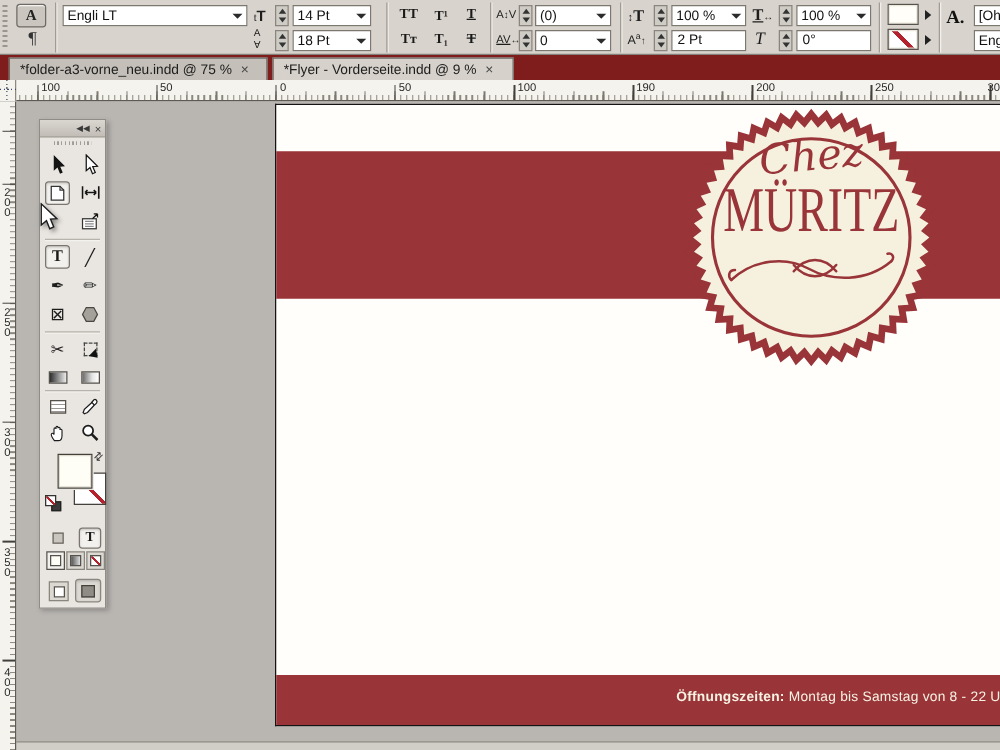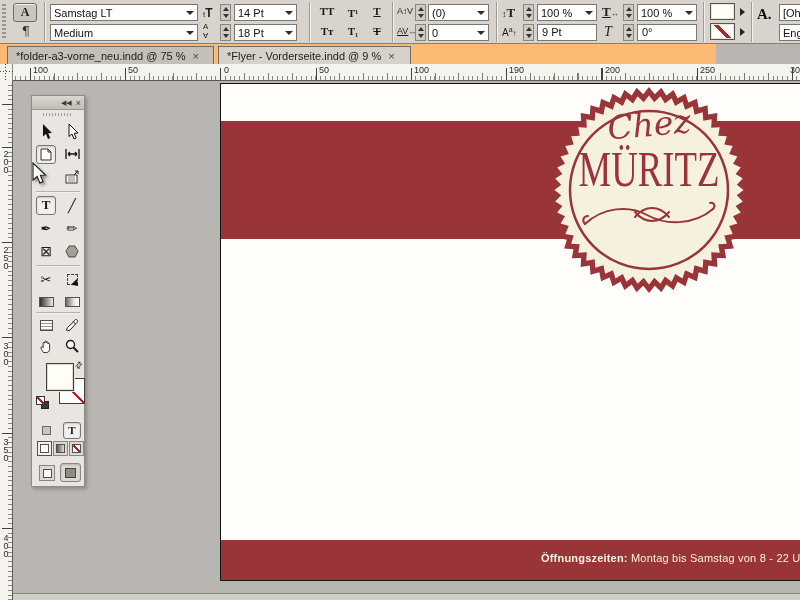--- a/index.html
+++ b/index.html
@@ -32,21 +32,21 @@
   .icn { color:#1d1d1d; font-size:11px; white-space:nowrap; }
   .caseb { width:22px; height:17px; text-align:center; font:bold 11px/17px "Liberation Serif",serif; color:#1a1a1a; }
   .u { text-decoration:underline; }
   .st { text-decoration:line-through; }
   .swatch { width:25px; height:17px; border:1px solid #57534e; background:#fffef8; box-shadow:inset 0 0 0 1px #e9e6da; }
   .slash { background:linear-gradient(45deg,#fff 44%,#b4232d 44%,#b4232d 56%,#fff 56%); }
   .flyout { width:0; height:0; border-top:4px solid transparent; border-bottom:4px solid transparent; border-left:5px solid #222; }
   .a-period { font:bold 15px/18px "Liberation Serif",serif; color:#111; }
 
   
-  #tab-strip { left:0; top:44px; width:716px; height:20px; background:#fdba74; z-index:29; }
+  #tab-strip { left:0; top:44px; width:800px; height:20px; background:#7f1d1d; z-index:29; }
   .doc-tab { position:absolute; top:2px; height:18px; display:flex; align-items:center; gap:7px;
     padding:0 8px; font-size:11px; color:#1c1c1c; border:1px solid #6e6a64; border-bottom:none; }
   .tab-close { font-size:11px; color:#444; line-height:10px; }
 
   
   #h-ruler { left:0; top:64px; width:800px; height:17px; background:#f5f3ee; border-bottom:1px solid #5d5953; z-index:28; }
   #h-ruler .t-min { position:absolute; left:0; right:0; bottom:0; height:4px;
     background:repeating-linear-gradient(90deg,#8b887f 0 1px,transparent 1px 4.7625px); background-position-x:1px; }
   #h-ruler .t-med { position:absolute; left:0; right:0; bottom:0; height:7px;
     background:repeating-linear-gradient(90deg,#7b786f 0 1px,transparent 1px 23.8125px); background-position-x:6px; }
@@ -194,25 +194,21 @@
   </div>
 </div>
 
 <div class="abs" id="control-bar">
   <div class="abs grip-v"></div>
   <div class="abs a-btn">A</div>
   <div class="abs para-sym">¶</div>
   <div class="abs sep" style="left:44px"></div>
 
   <div class="abs combo" style="left:50px; top:4px; width:148px;">
-    <span class="cv">Samstag LT</span>
-    <span class="dda"></span>
-  </div>
-  <div class="abs combo" style="left:50px; top:24px; width:148px;">
-    <span class="cv">Medium</span>
+    <span class="cv">Engli LT</span>
     <span class="dda"></span>
   </div>
 
   <div class="abs icn" style="left:203px; top:6px;"><span style="font-size:8px">t</span><span style="font-size:12px;font-weight:bold">T</span></div>
   <div class="abs spin" style="left:220px; top:4px;">
       <div class="su"></div>
       <div class="sd"></div>
     </div>
   <div class="abs combo" style="left:234px; top:4px; width:63px;">
     <span class="cv">14 Pt</span>
@@ -267,21 +263,21 @@
     </div>
   <div class="abs combo" style="left:537px; top:4px; width:60px;">
     <span class="cv">100 %</span>
     <span class="dda"></span>
   </div>
   <div class="abs icn" style="left:502px; top:26px; font-size:10px;"><span>A</span><sup style="font-size:7px">a</sup><span style="font-size:8px">↑</span></div>
   <div class="abs spin" style="left:523px; top:24px;">
       <div class="su"></div>
       <div class="sd"></div>
     </div>
-  <div class="abs field" style="left:537px; top:24px; width:60px;">9 Pt</div>
+  <div class="abs field" style="left:537px; top:24px; width:60px;">2 Pt</div>
 
   <div class="abs icn" style="left:602px; top:4px;"><span class="u" style="font-size:13px;font-weight:bold;font-family:'Liberation Serif',serif">T</span><span style="font-size:8px">↔</span></div>
   <div class="abs spin" style="left:623px; top:4px;">
       <div class="su"></div>
       <div class="sd"></div>
     </div>
   <div class="abs combo" style="left:637px; top:4px; width:60px;">
     <span class="cv">100 %</span>
     <span class="dda"></span>
   </div>

